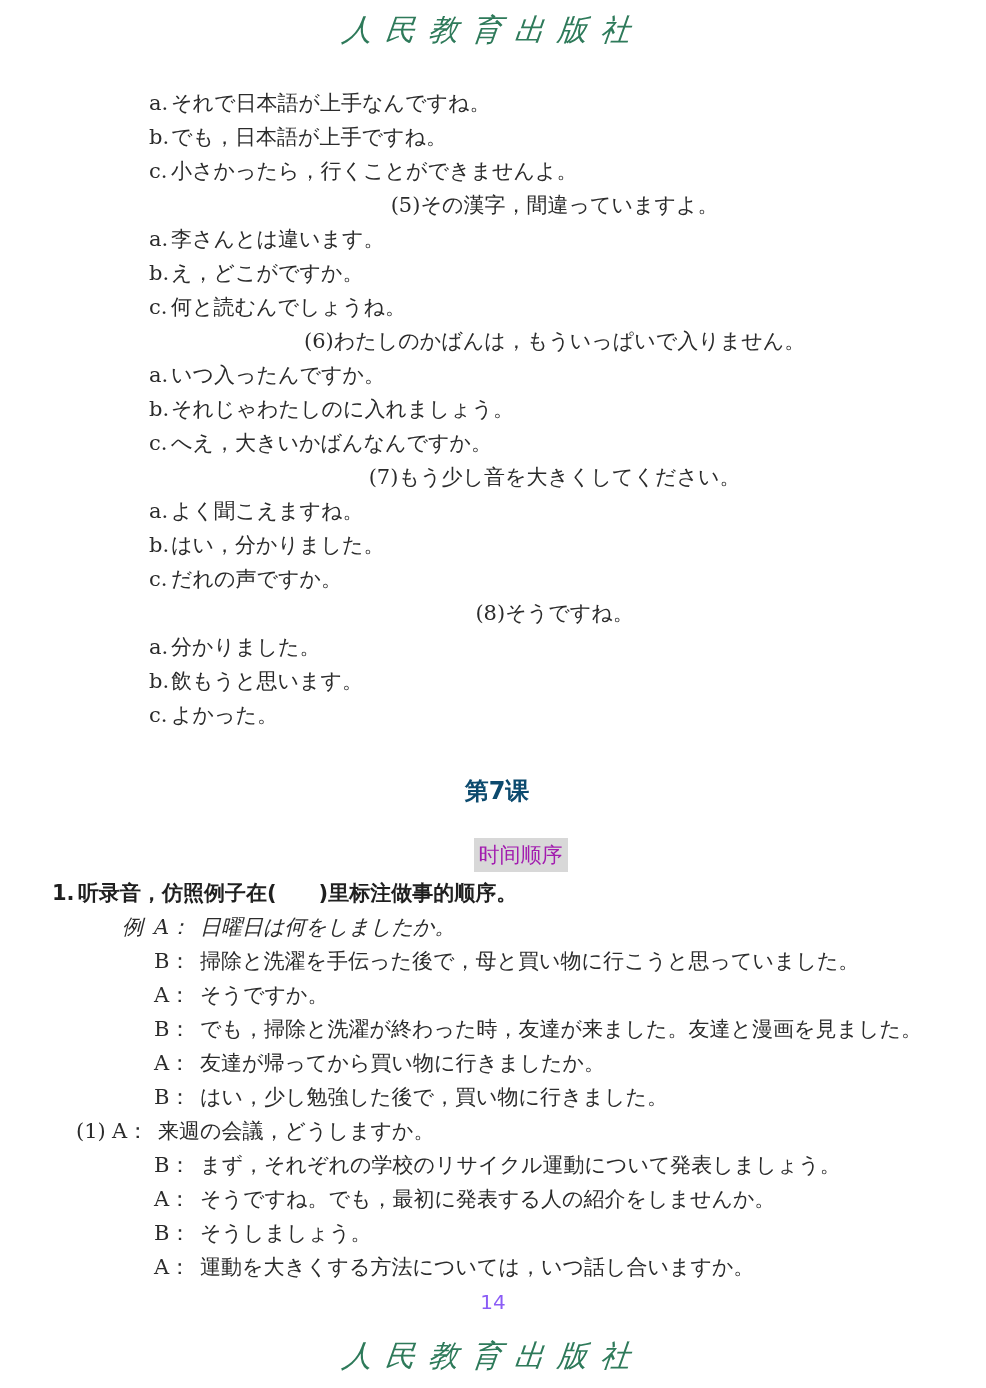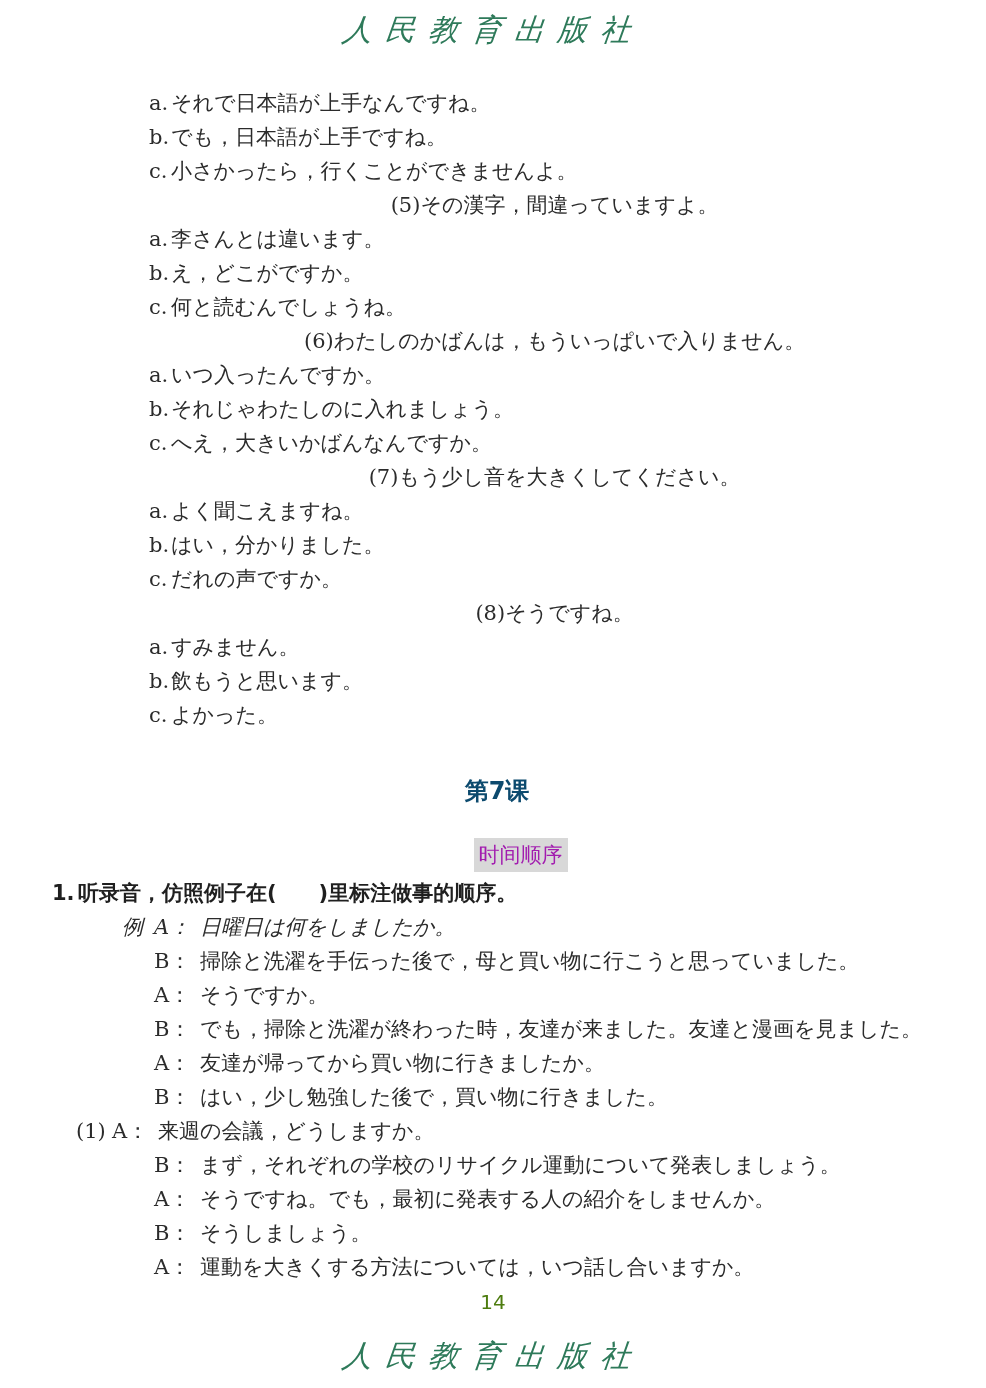--- a/index.html
+++ b/index.html
@@ -86,21 +86,21 @@
   .dlg-first-item { padding-left: 72px; }
   .dlg-first-item .item-num { display: inline-block; width: 36px; }
   .speaker { display: inline-block; min-width: 46px; }
   .page-number {
     position: absolute;
     top: 1290px;
     left: 0;
     width: 100%;
     text-align: center;
     font-size: 20px;
-    color: #4d7c0f;
+    color: #8b5cf6;
     font-family: "DejaVu Sans", sans-serif;
   }
 </style>
 </head>
 <body>
 
 <div class="page">
 
   <div class="logo logo-header">人民教育出版社</div>
 
@@ -119,21 +119,21 @@
     <div class="line opt-line"><span class="opt-label">a.</span><span>いつ入ったんですか。</span></div>
     <div class="line opt-line"><span class="opt-label">b.</span><span>それじゃわたしのに入れましょう。</span></div>
     <div class="line opt-line"><span class="opt-label">c.</span><span>へえ，大きいかばんなんですか。</span></div>
 
     <div class="line q-line"><span class="q-num">(7)</span><span>もう少し音を大きくしてください。</span></div>
     <div class="line opt-line"><span class="opt-label">a.</span><span>よく聞こえますね。</span></div>
     <div class="line opt-line"><span class="opt-label">b.</span><span>はい，分かりました。</span></div>
     <div class="line opt-line"><span class="opt-label">c.</span><span>だれの声ですか。</span></div>
 
     <div class="line q-line"><span class="q-num">(8)</span><span>そうですね。</span></div>
-    <div class="line opt-line"><span class="opt-label">a.</span><span>すみません。</span></div>
+    <div class="line opt-line"><span class="opt-label">a.</span><span>分かりました。</span></div>
     <div class="line opt-line"><span class="opt-label">b.</span><span>飲もうと思います。</span></div>
     <div class="line opt-line"><span class="opt-label">c.</span><span>よかった。</span></div>
 
     <div class="lesson-title">第7课</div>
 
     <div class="section-heading-row"><span class="section-heading">时间顺序</span></div>
 
     <div class="instruction"><span class="instr-num">1.</span><span>听录音，仿照例子在(　　)里标注做事的顺序。</span></div>
 
     <div class="line dlg-first-ex"><span class="ex-label">例</span><span class="speaker">A：</span><span>日曜日は何をしましたか。</span></div>

